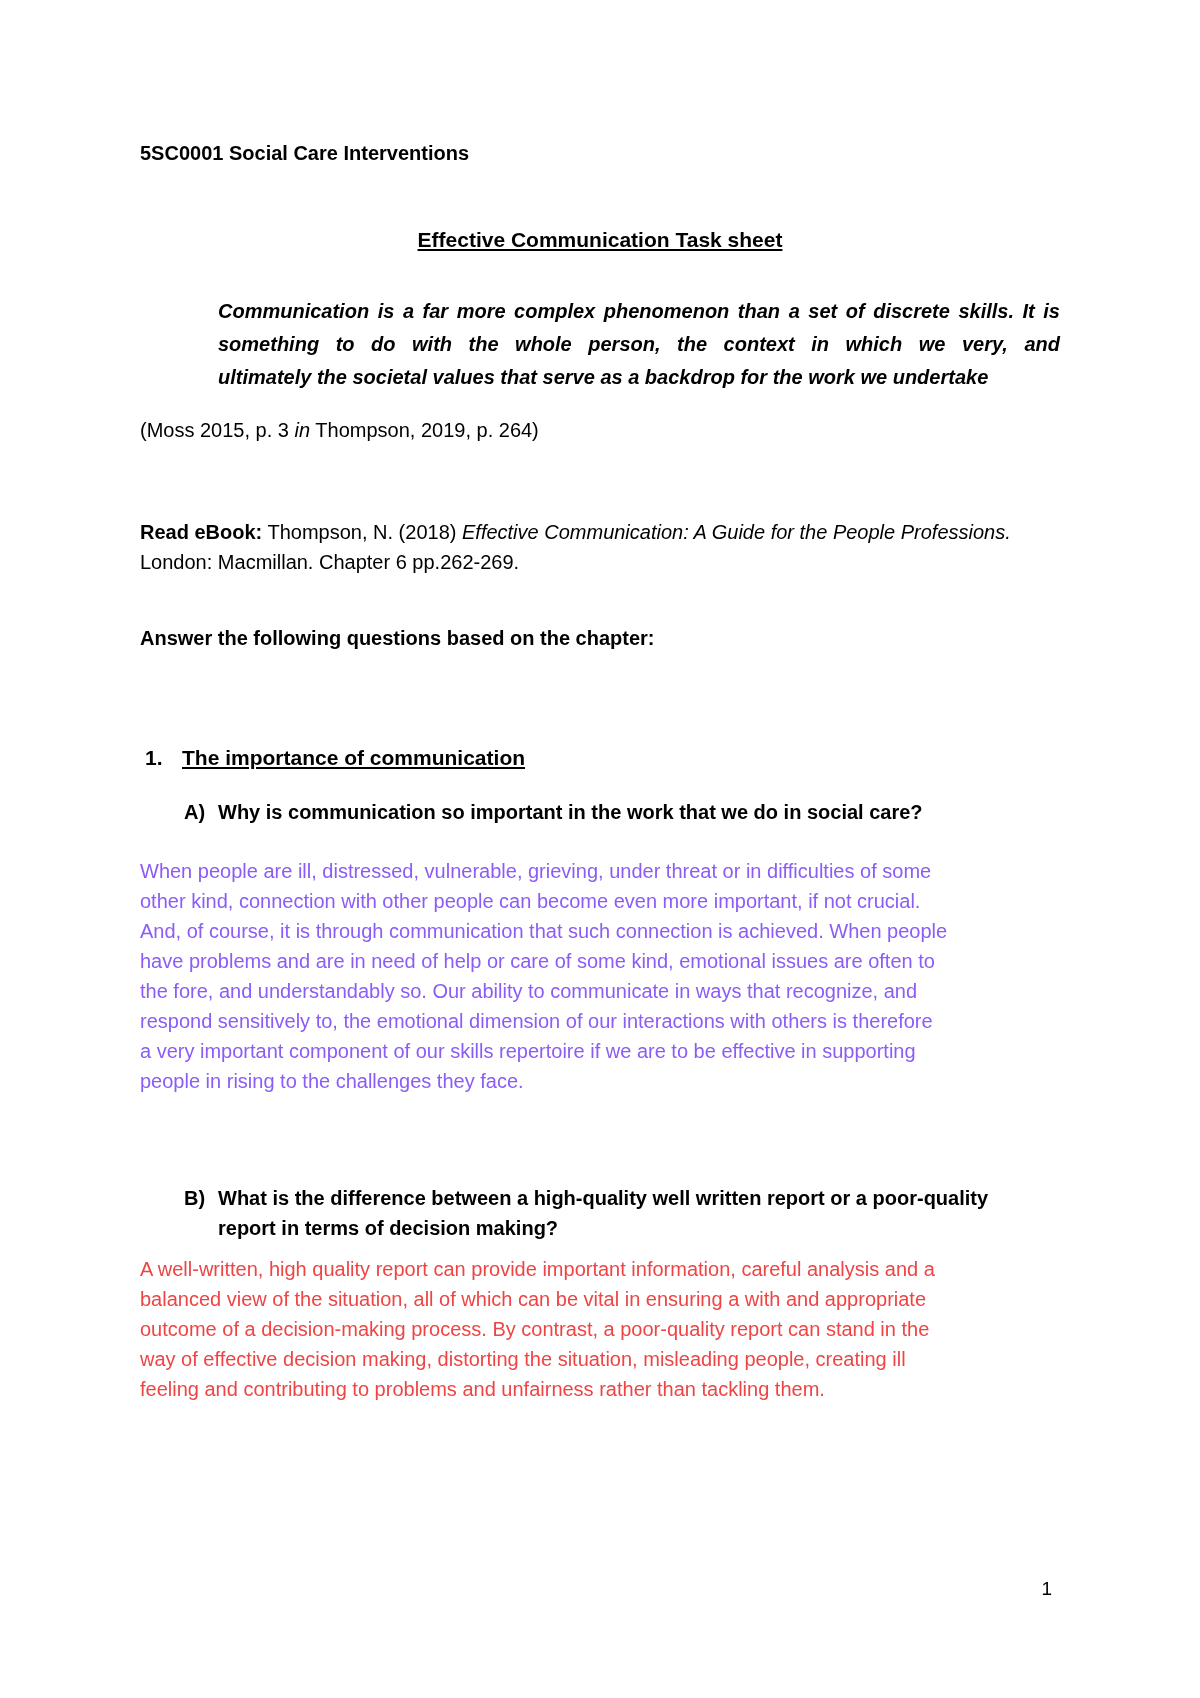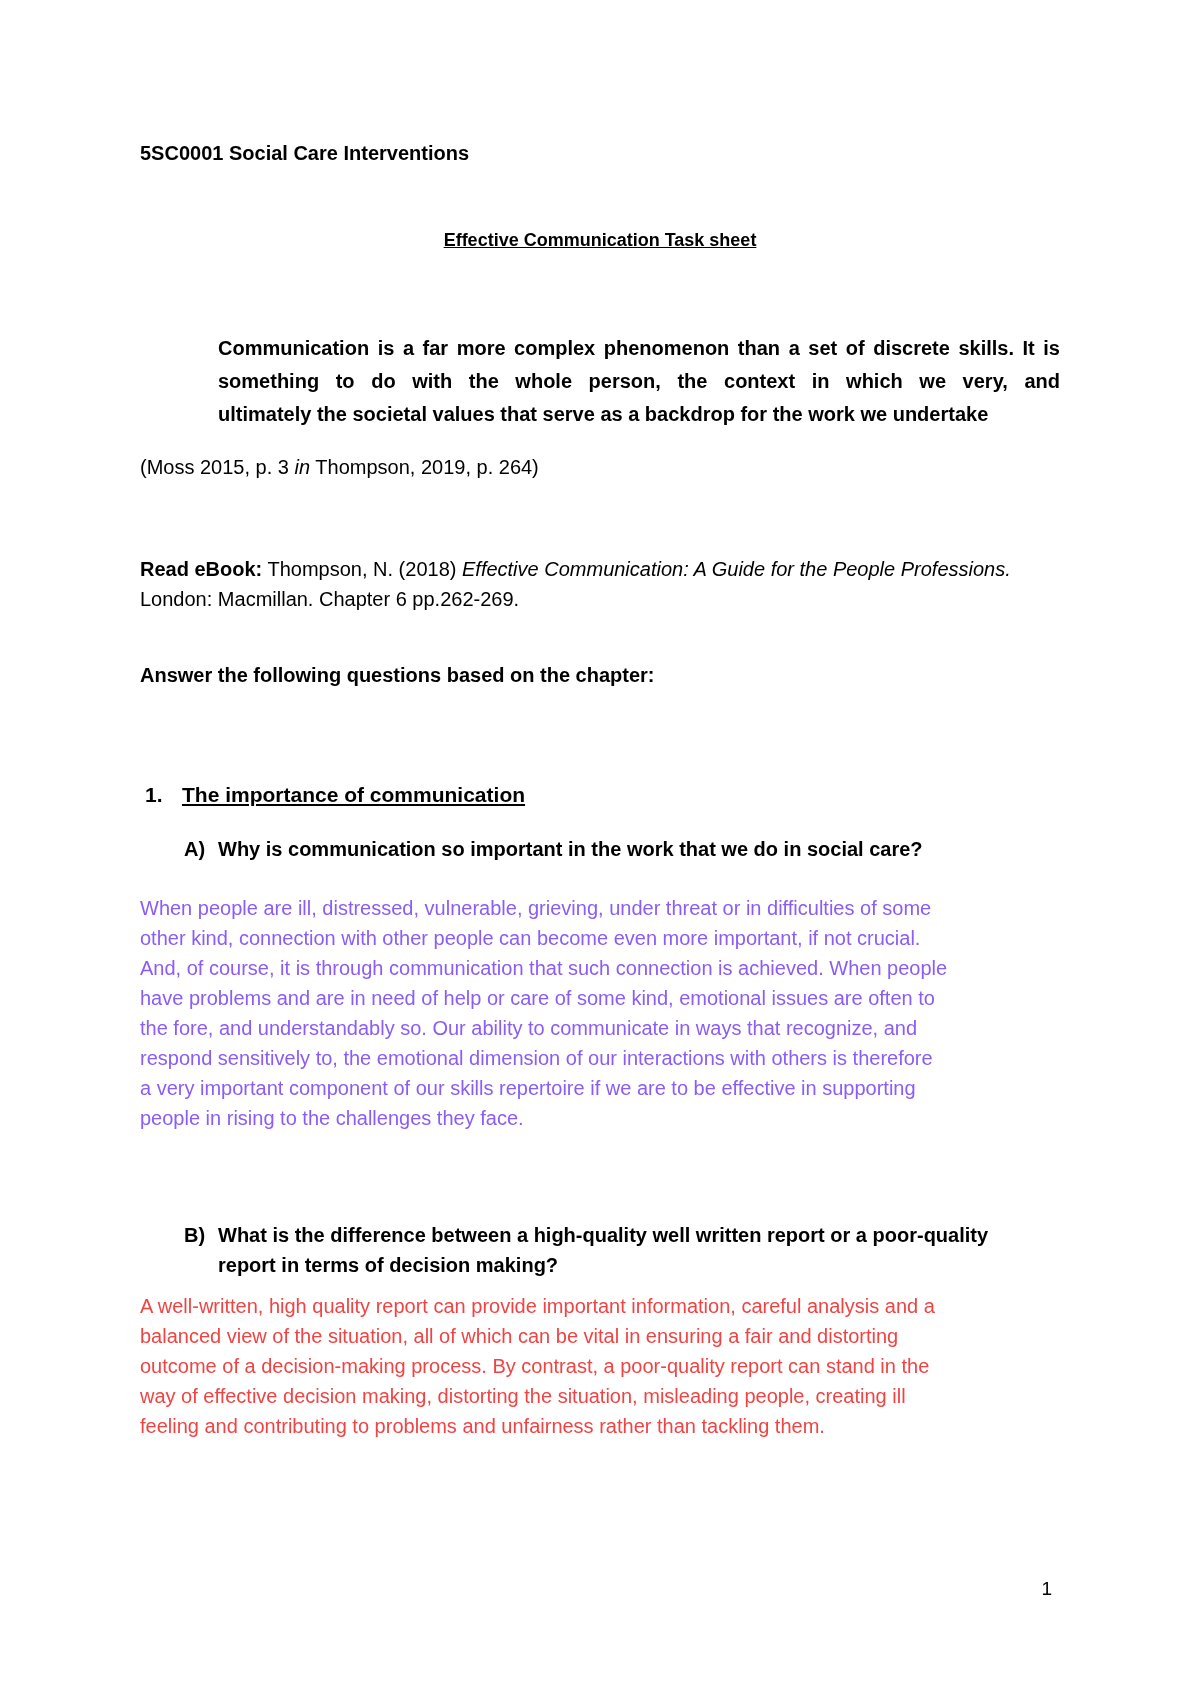--- a/index.html
+++ b/index.html
@@ -21,30 +21,31 @@
     color: #000000;
     overflow: hidden;
   }
   .course-code {
     font-weight: bold;
   }
   .doc-title {
     margin-top: 57px;
     text-align: center;
     font-weight: bold;
-    font-size: 18px;
+    font-size: 21px;
   }
   .doc-title .title-text {
     text-decoration: underline;
   }
   .quote-block {
-    margin-top: 77px;
+    margin-top: 40px;
     margin-left: 78px;
     font-weight: bold;
     line-height: 33px;
+    font-style: italic;
   }
   .quote-block .doc-line {
     text-align: justify;
     text-align-last: justify;
   }
   .quote-block .doc-line:last-child {
     text-align: justify;
     text-align-last: left;
   }
   .quote-citation {
@@ -157,21 +158,21 @@
   <div class="qa-question qa-b">
     <span class="q-letter">B)</span>
     <span class="q-text">
       <span>What is the difference between a high-quality well written report or a poor-quality</span><br>
       <span>report in terms of decision making?</span>
     </span>
   </div>
 
   <div class="answer-block ans-b" style="color: #ef4444; margin-top: 11px;">
       <div class="doc-line">A well-written, high quality report can provide important information, careful analysis and a</div>
-      <div class="doc-line">balanced view of the situation, all of which can be vital in ensuring a fair and distorting</div>
+      <div class="doc-line">balanced view of the situation, all of which can be vital in ensuring a with and appropriate</div>
       <div class="doc-line">outcome of a decision-making process. By contrast, a poor-quality report can stand in the</div>
       <div class="doc-line">way of effective decision making, distorting the situation, misleading people, creating ill</div>
       <div class="doc-line">feeling and contributing to problems and unfairness rather than tackling them.</div>
     </div>
 
   <div class="page-number">1</div>
 
 </div>
 
 </body></html>

